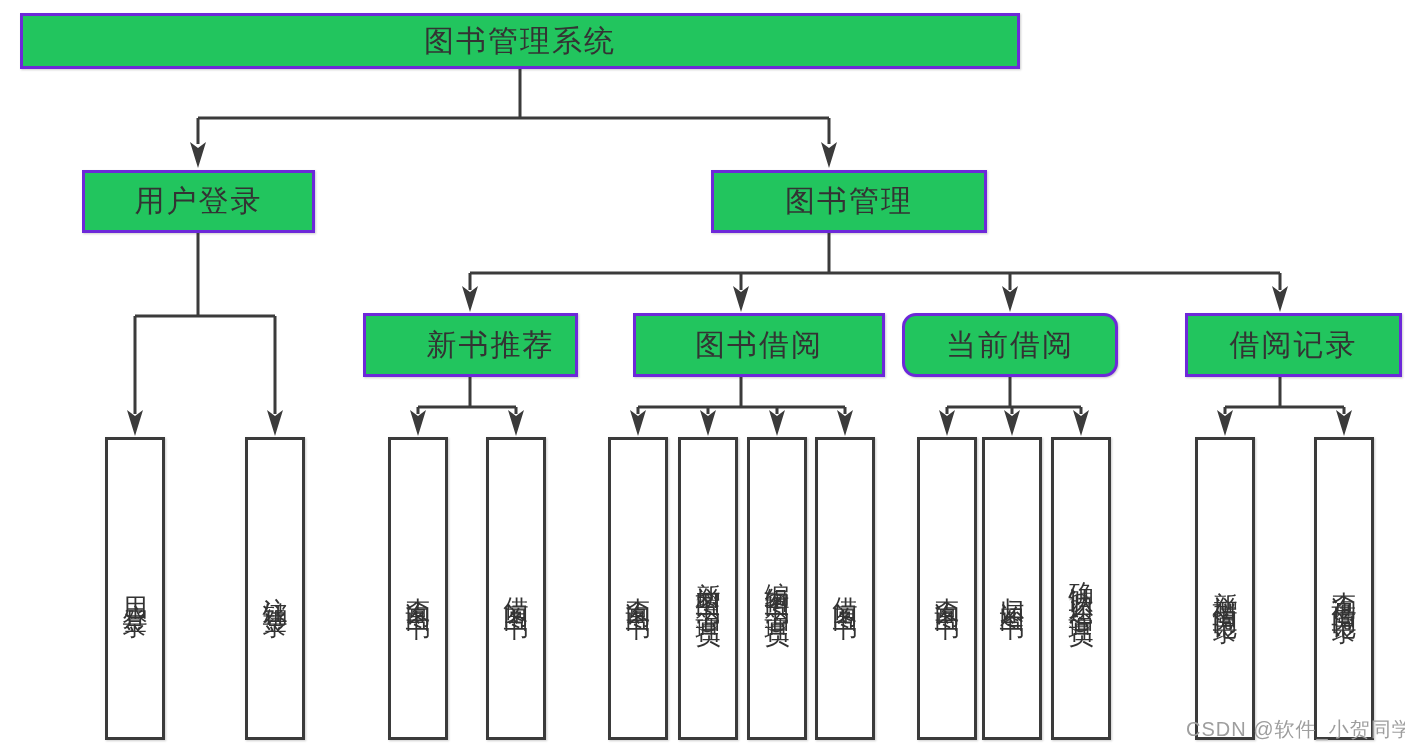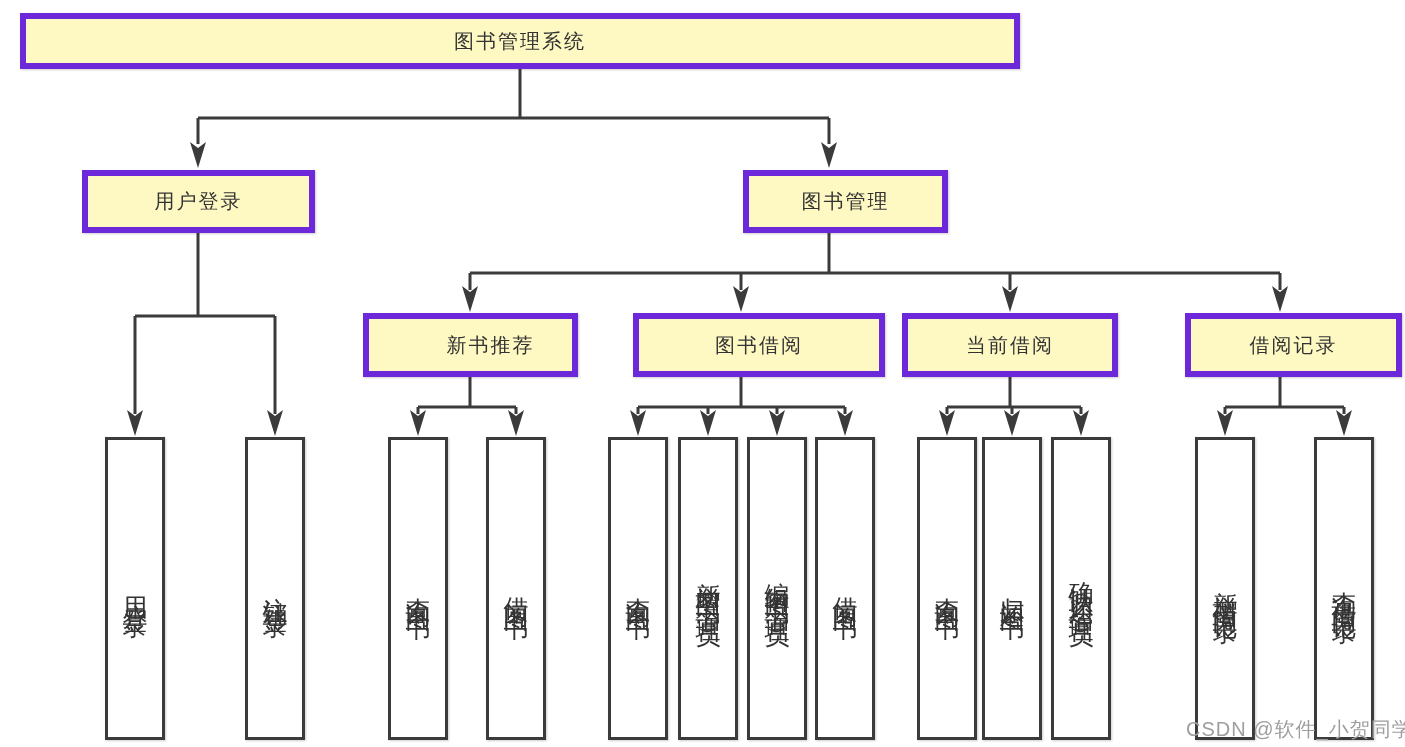--- a/index.html
+++ b/index.html
@@ -4,24 +4,24 @@
 <style>
   html,body{margin:0;padding:0;background:#fff;}
   .canvas{
     position:relative;width:1405px;height:747px;background:#ffffff;overflow:hidden;
     font-family:"Liberation Sans","DejaVu Sans",sans-serif;color:#333333;
   }
   .wires{position:absolute;left:0;top:0;width:1405px;height:747px;}
   .wires path{stroke:#3b3b3b;stroke-width:3;fill:none;}
   .wires polygon{fill:#3b3b3b;stroke:none;}
   .hnode{
-    position:absolute;box-sizing:border-box;background:#fef9c3;
-    border:6px solid #6d28d9;box-shadow:1px 1px 2px rgba(60,60,60,.25);
+    position:absolute;box-sizing:border-box;background:#22c55e;
+    border:3px solid #6d28d9;box-shadow:1px 1px 2px rgba(60,60,60,.25);
     display:flex;align-items:center;justify-content:center;
-    font-size:20px;letter-spacing:2px;white-space:nowrap;
+    font-size:30px;letter-spacing:2px;white-space:nowrap;
   }
   .vnode{
     position:absolute;top:437px;width:60px;height:303px;box-sizing:border-box;
     background:#ffffff;border:3px solid #3b3b3b;box-shadow:1px 1px 2px rgba(60,60,60,.25);
     display:flex;align-items:center;justify-content:center;
   }
   .vtext{
     writing-mode:vertical-rl;text-orientation:mixed;
     font-size:25px;line-height:1;letter-spacing:6px;white-space:nowrap;
   }
@@ -65,31 +65,31 @@
     <polygon points="1344,436 1336,410 1344,416 1352,410"></polygon>
   </svg>
 
   <div class="hnode" style="left:20px;top:13px;width:1000px;height:56px;">
     <span>图书管理系统</span>
   </div>
 
   <div class="hnode" style="left:82px;top:170px;width:233px;height:63px;">
     <span>用户登录</span>
   </div>
-  <div class="hnode" style="left:711px;top:170px;width:205px;height:63px;margin-left:32px;">
+  <div class="hnode" style="left:711px;top:170px;width:276px;height:63px;">
     <span>图书管理</span>
   </div>
 
   <div class="hnode" style="left:363px;top:313px;width:215px;height:64px;padding-left:40px;">
     <span>新书推荐</span>
   </div>
   <div class="hnode" style="left:633px;top:313px;width:252px;height:64px;">
     <span>图书借阅</span>
   </div>
-  <div class="hnode" style="left:902px;top:313px;width:216px;height:64px;">
+  <div class="hnode" style="left:902px;top:313px;width:216px;height:64px;border-radius:14px;">
     <span>当前借阅</span>
   </div>
   <div class="hnode" style="left:1172px;top:313px;width:217px;height:64px;margin-left:13px;">
     <span>借阅记录</span>
   </div>
 
   <div class="vnode" style="left:105px;">
     <span class="vtext">用户登录</span>
   </div>
   <div class="vnode" style="left:245px;">

